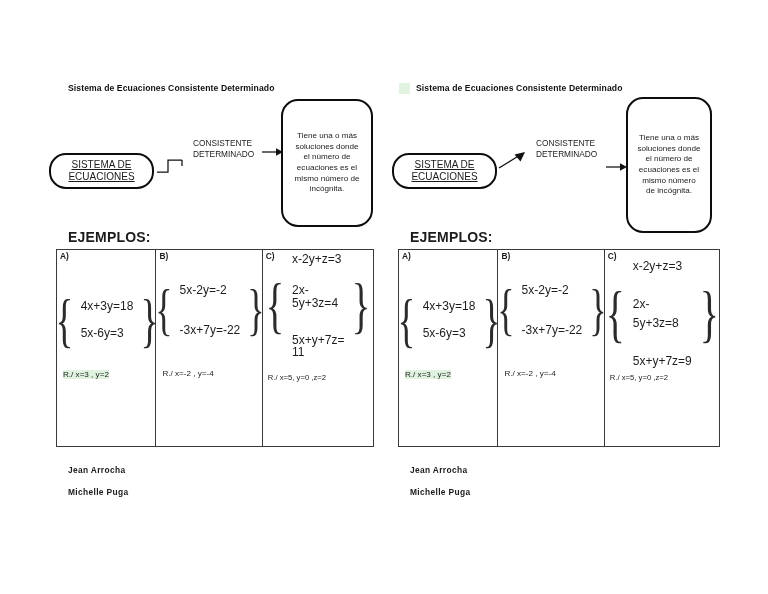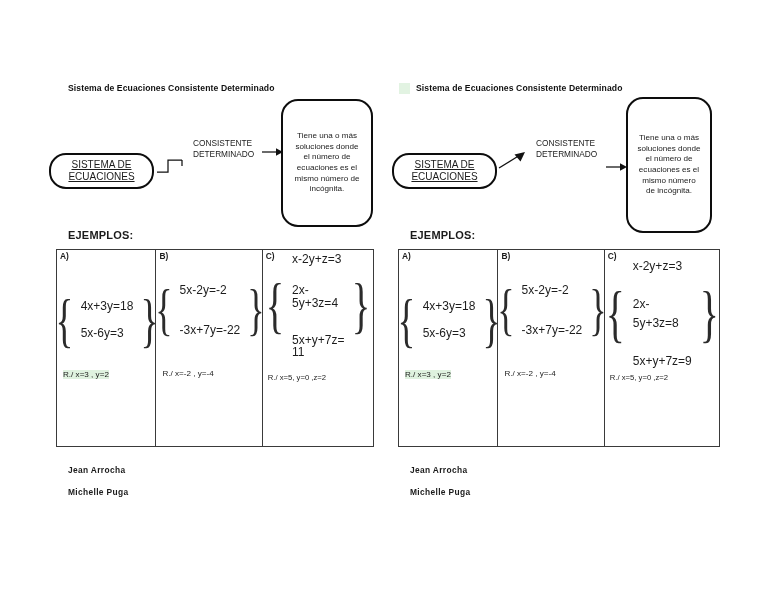--- a/index.html
+++ b/index.html
@@ -57,21 +57,21 @@
     white-space:nowrap;
     color:#1b1b1b;
   }
 
   svg.conn{position:absolute;overflow:visible;}
   svg.conn path,svg.conn line{stroke:#111;stroke-width:1.25;fill:none;}
   svg.conn polygon{fill:#111;}
 
   .ejemplos{
     position:absolute;
-    font-size:11px;
+    font-size:14px;
     font-weight:bold;
     letter-spacing:.2px;
   }
 
   
   .tbl{
     position:absolute;
     border:1.2px solid #3a3a3a;
     box-sizing:border-box;
     display:flex;

